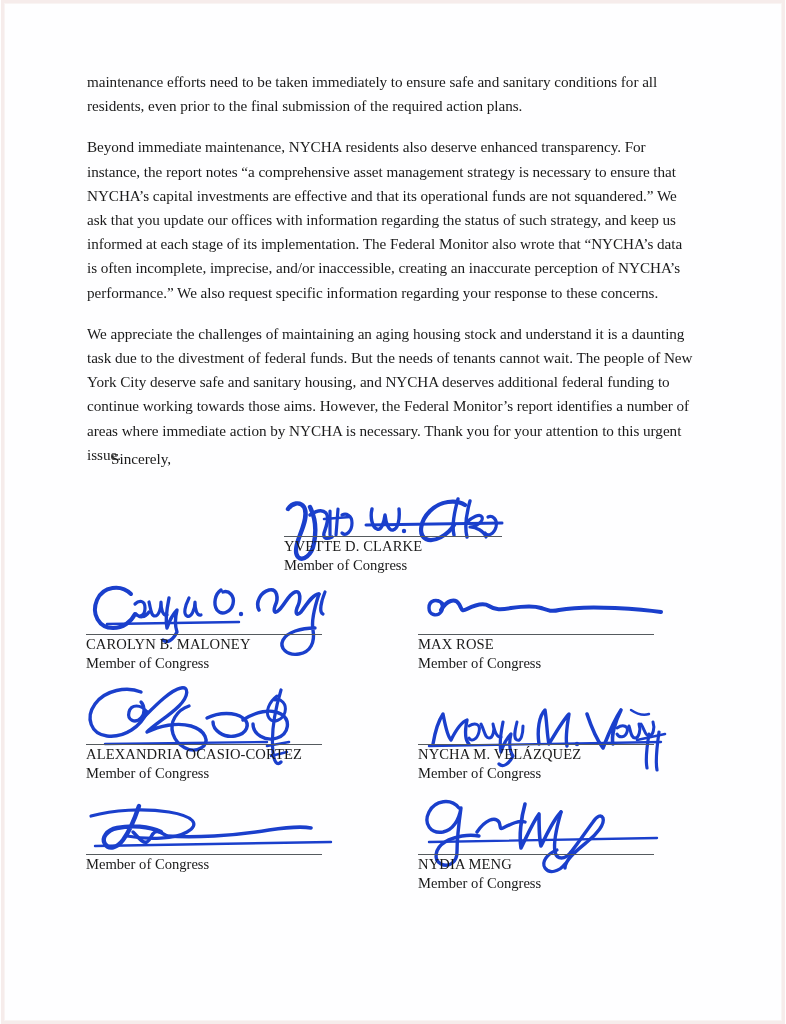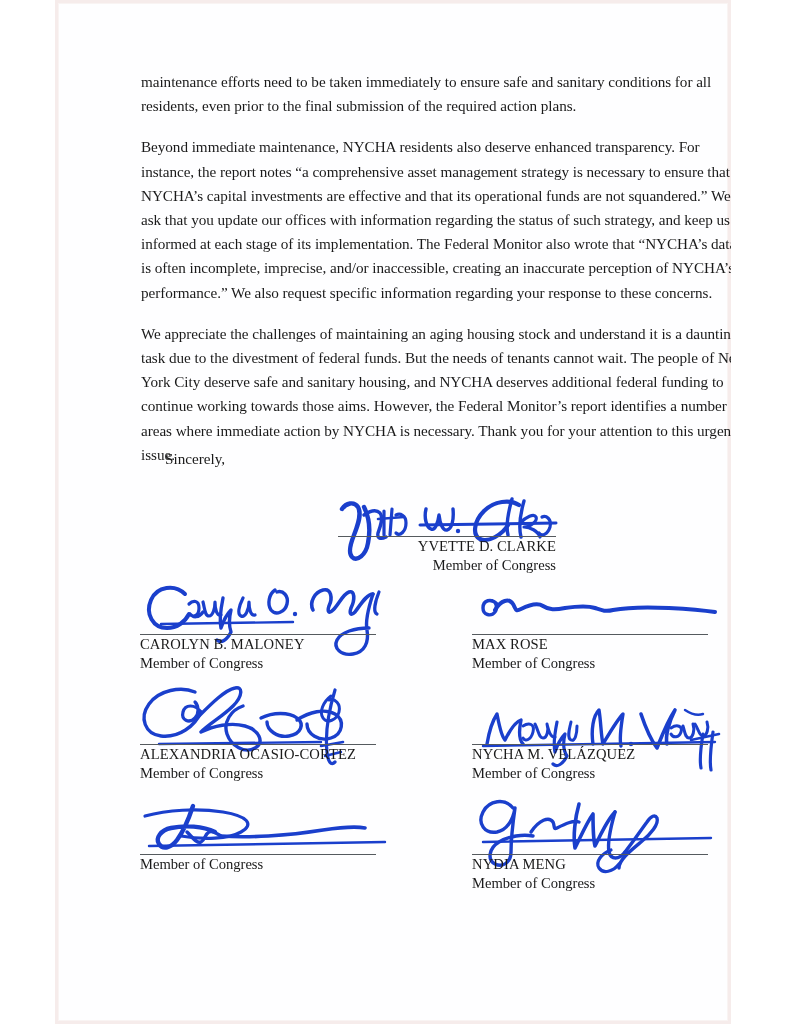--- a/index.html
+++ b/index.html
@@ -3,21 +3,21 @@
 <meta charset="utf-8">
 <title>Scanned Letter</title>
 <style>
   html, body {
     margin: 0;
     padding: 0;
     background: #ffffff;
   }
   .page {
     position: relative;
-    width: 676px;
+    width: 784px;
     height: 1024px;
     margin: 0 auto;
     background: #fefeff;
     overflow: hidden;
     font-family: "Liberation Serif", "DejaVu Serif", serif;
     color: #1a1a1a;
     box-sizing: border-box;
   }
   
   .scan-frame {
@@ -78,21 +78,21 @@
     pointer-events: none;
   }
   .sig-ink svg { display: block; overflow: visible; }
 
   
   .block-clarke {
     position: absolute;
     left: 283px;
     top: 536px;
     width: 218px;
-    text-align: right;
+    text-align: left;
   }
   .block-clarke .sig-rule { width: 218px; }
   .ink-clarke { left: 279px; top: 495px; }
 
   
   .col-left  { position: absolute; left: 85px;  width: 236px; }
   .col-right { position: absolute; left: 417px; width: 236px; }
   .col-left .sig-rule, .col-right .sig-rule { width: 236px; }
 
   .row1 { top: 634px; }

